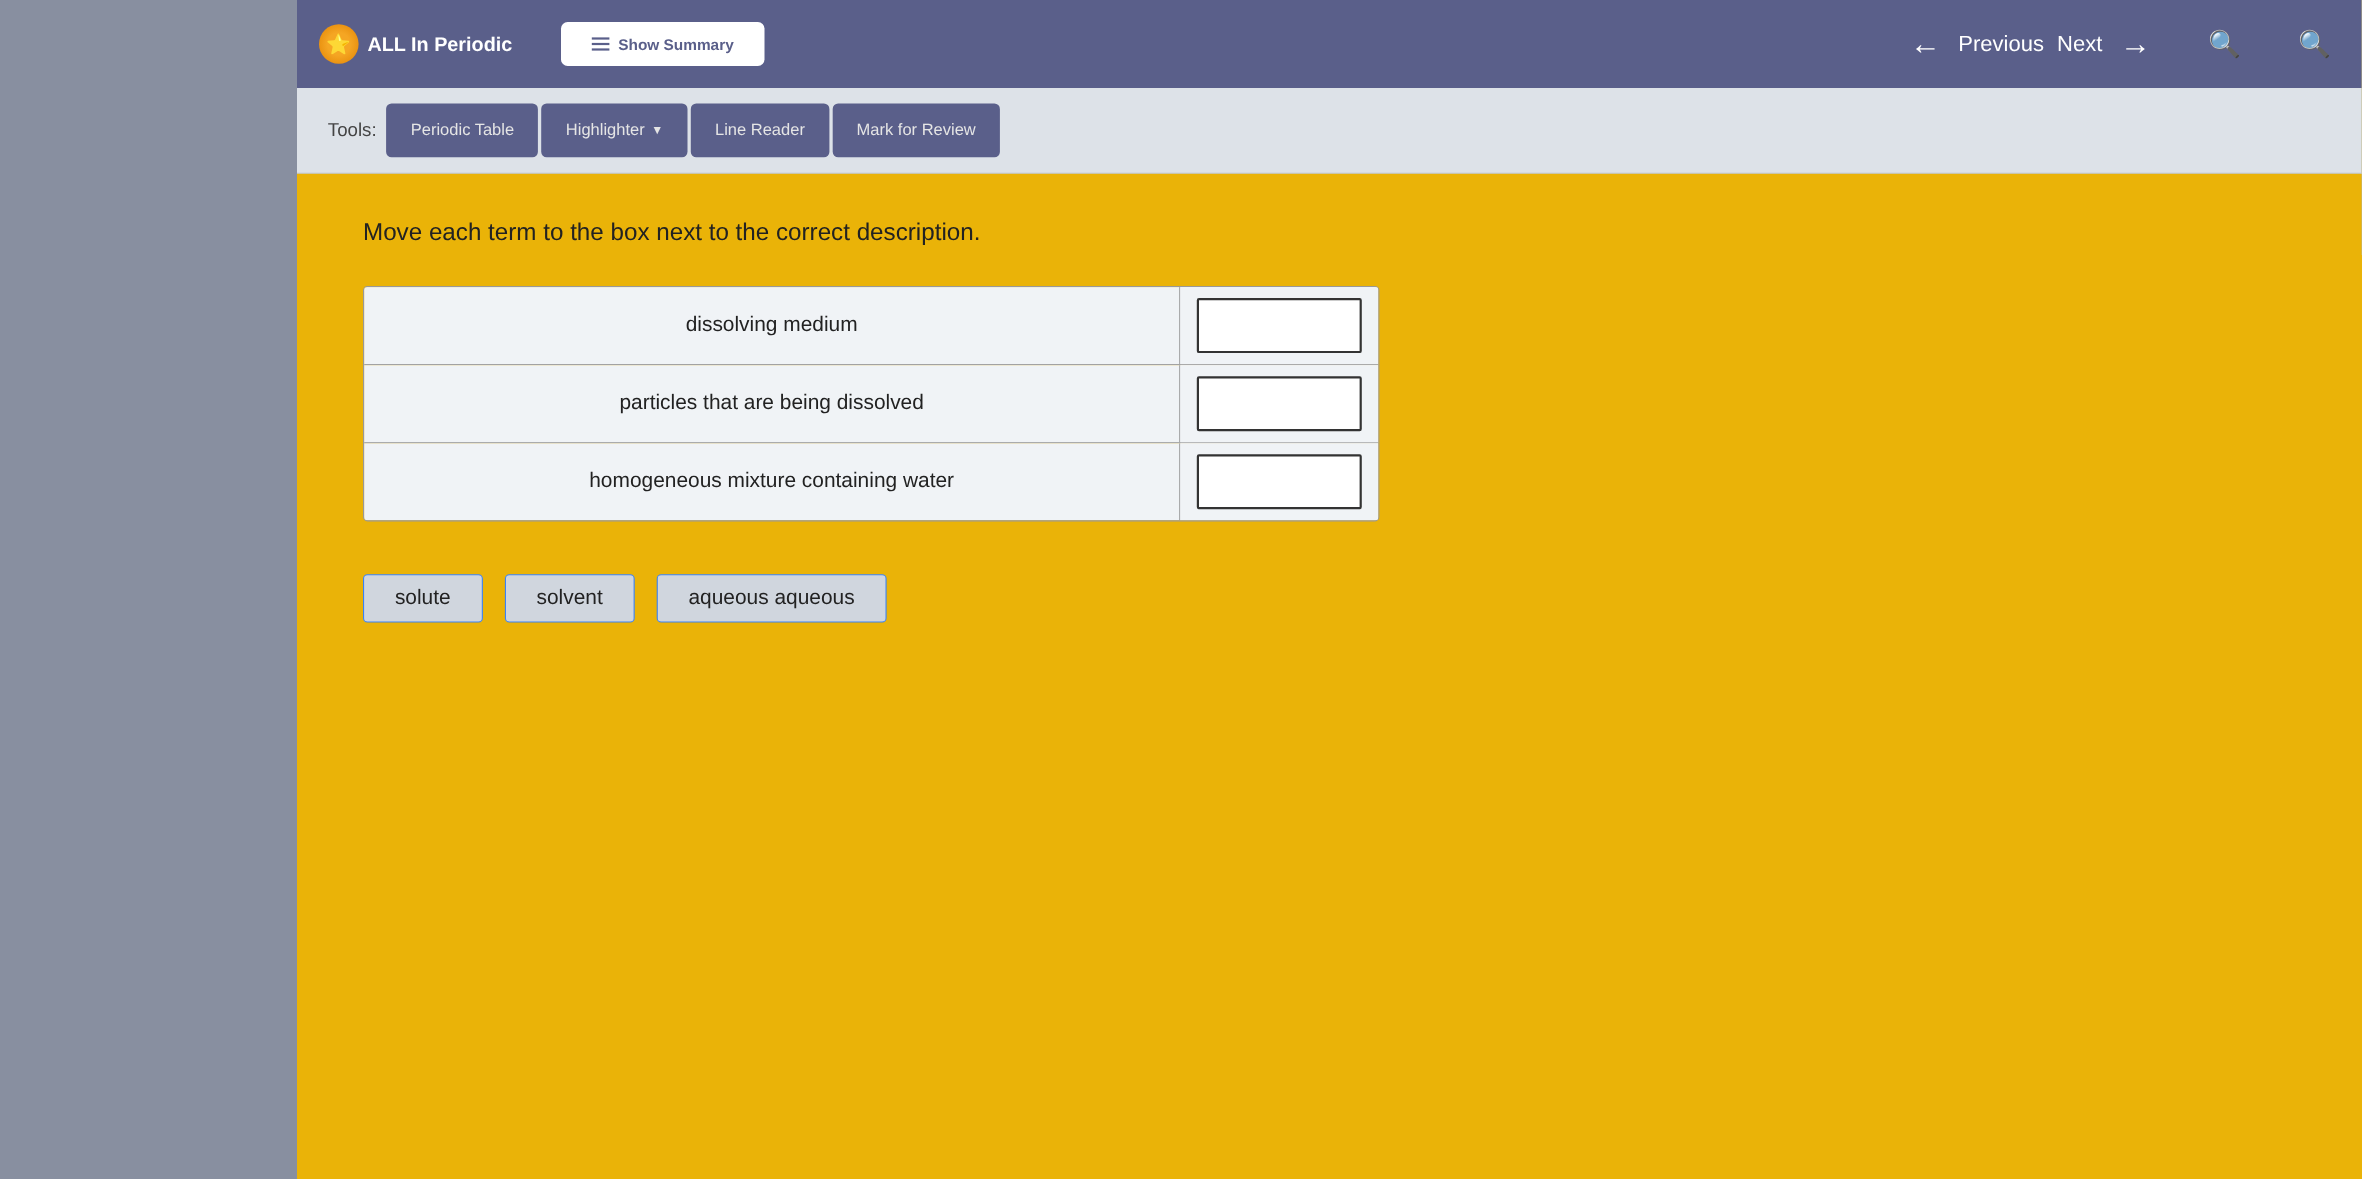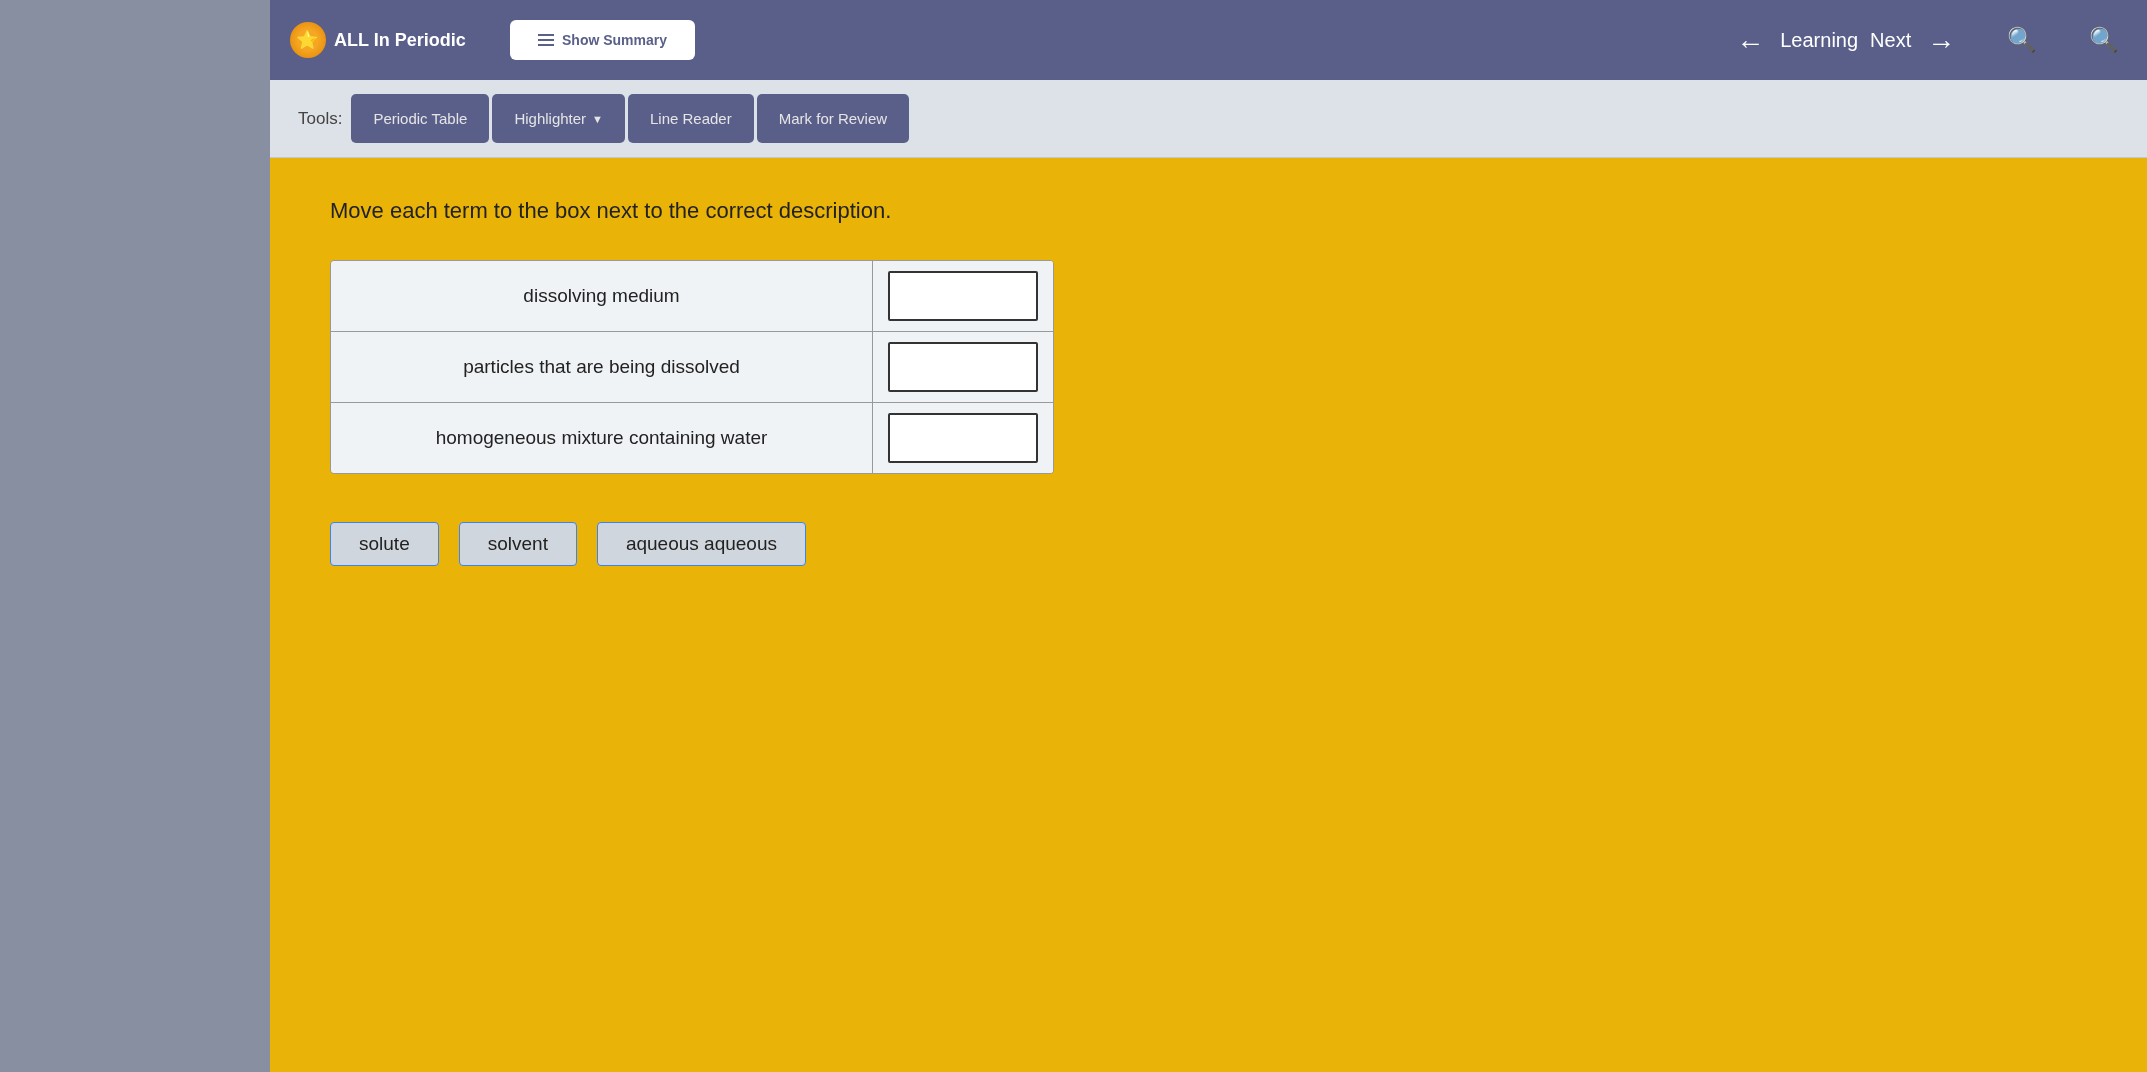--- a/index.html
+++ b/index.html
@@ -164,21 +164,21 @@
       color: #222;
       margin-bottom: 36px;
       font-weight: normal;
     }
 
     
     .matching-table {
       border: 1.5px solid #999;
       border-radius: 4px;
       overflow: hidden;
-      width: 724px;
+      width: 924px;
       margin-bottom: 48px;
     }
 
     .matching-row {
       display: flex;
       border-bottom: 1.5px solid #999;
       background: #f0f3f6;
     }
 
     .matching-row:last-child {
@@ -250,21 +250,21 @@
           <span></span>
           <span></span>
       </div>
       <span>Show Summary</span>
     </button>
 
     <div class="nav-spacer"></div>
 
     <div class="nav-nav-group">
       <button class="nav-arrow-btn">←</button>
-      <span class="nav-label">Learning</span>
+      <span class="nav-label">Previous</span>
       <span class="nav-label">Next</span>
       <button class="nav-arrow-btn">→</button>
     </div>
 
     <button class="search-btn">
       <span>🔍</span>
     </button>
     <button class="search-btn">
       <span>🔍</span>
     </button>

